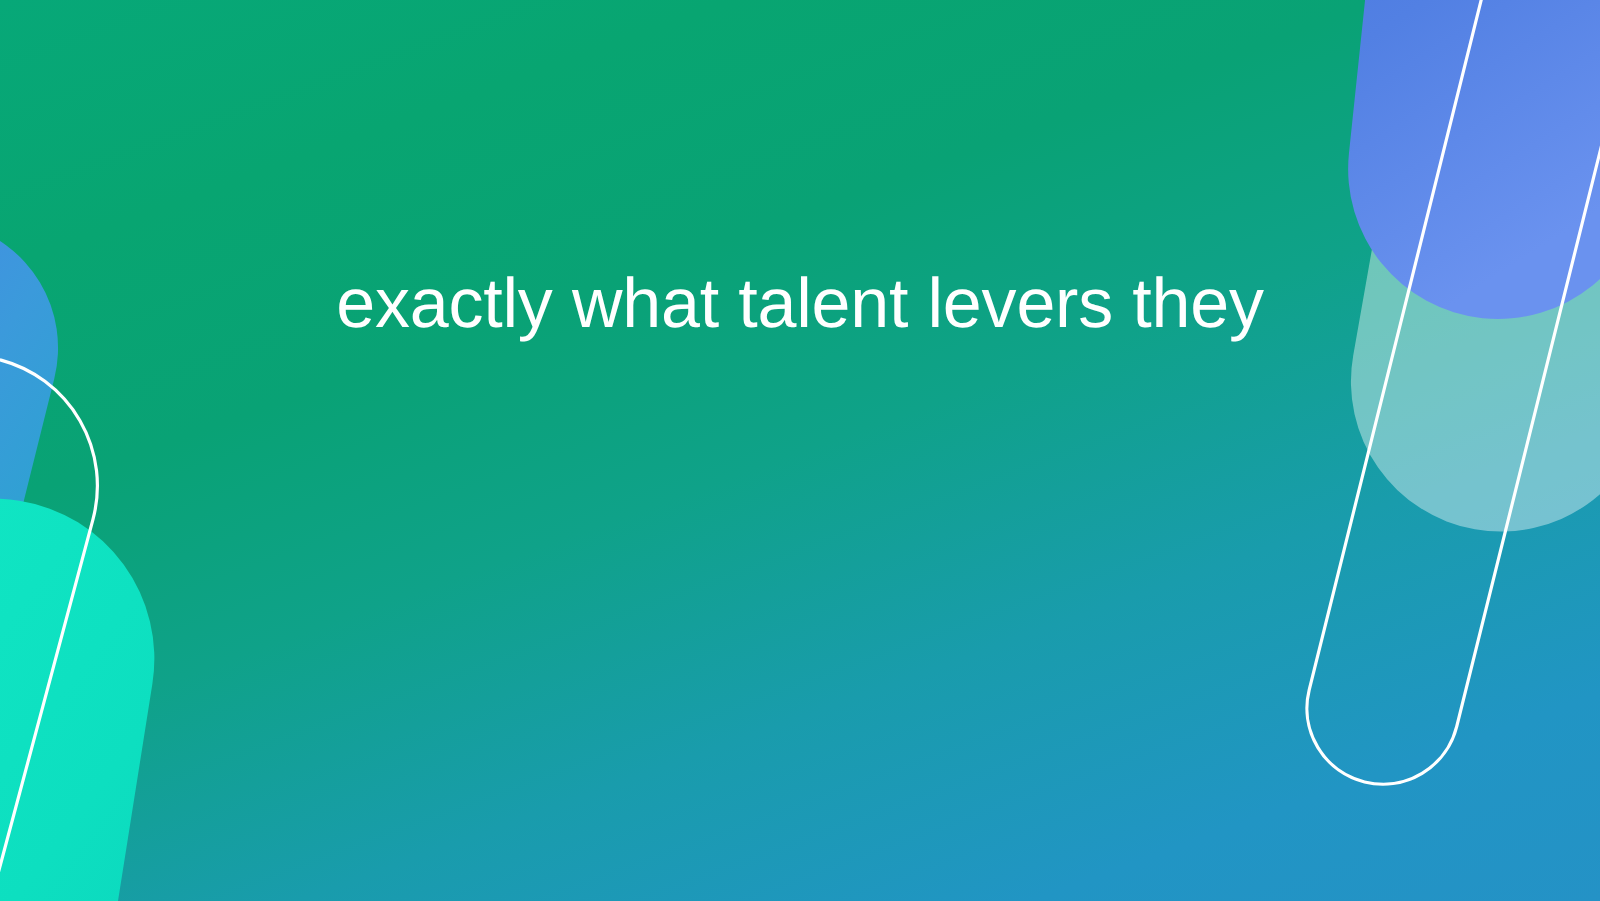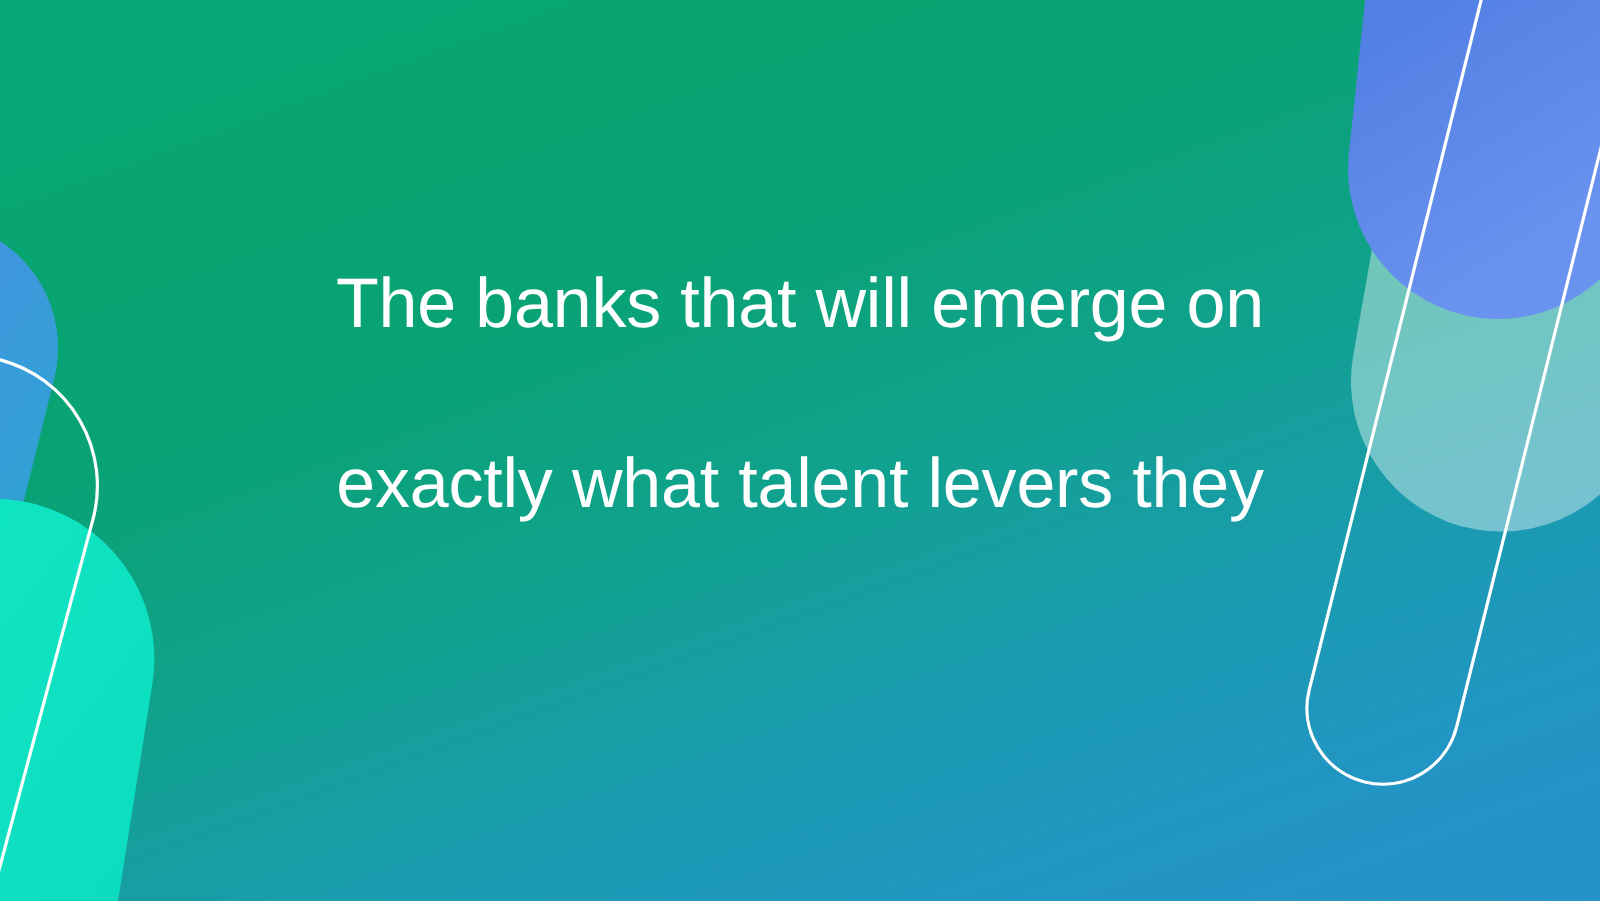--- a/index.html
+++ b/index.html
@@ -110,19 +110,18 @@
       </g>
 
       <g>
         <rect x="1395" y="-85" width="152" height="880" rx="76" ry="76" fill="none" stroke="#ffffff" stroke-width="3.2" transform="rotate(14 1471 355)"></rect>
       </g>
 
     </g>
   </svg>
 
   <div id="quote-text-block">
-    <span class="quote-line">The banks that will emerge on</span>
     <span class="quote-line">exactly what talent levers they</span>
     
     
   </div>
 
 </div>
 
 </body></html>

